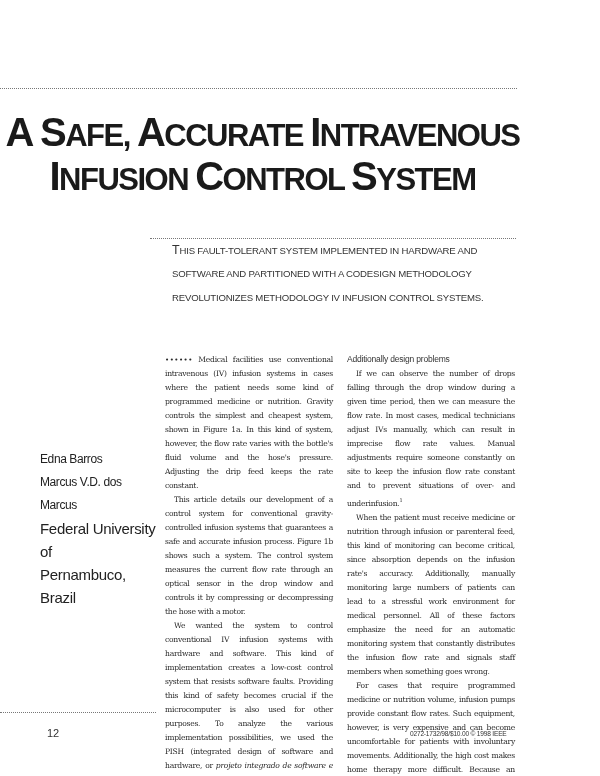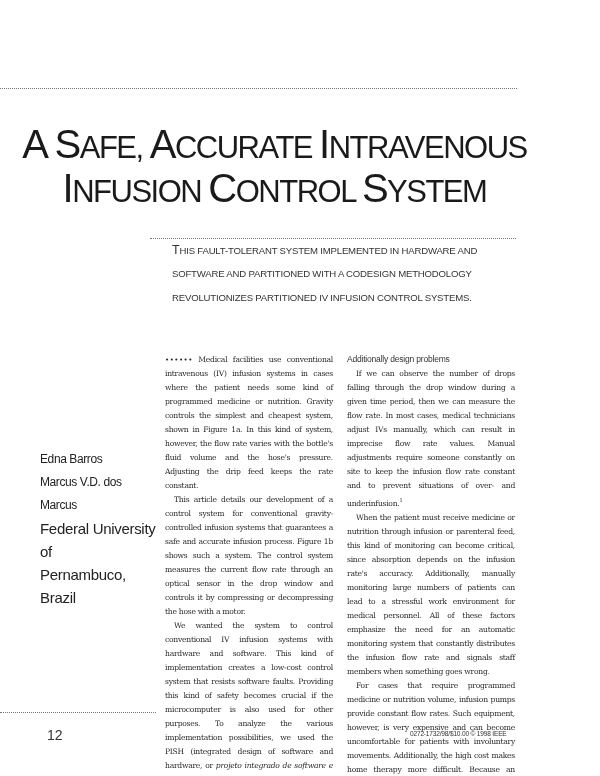--- a/index.html
+++ b/index.html
@@ -1,20 +1,20 @@
 <!DOCTYPE html>
 <html><head>
 <meta charset="utf-8">
 <style>
   html, body { margin: 0; padding: 0; background: #ffffff; }
   body { width: 600px; height: 776px; position: relative; overflow: hidden; color: #231f20; }
   .rule { position: absolute; height: 0; border-top: 1px dotted #777; }
   .title { position: absolute; left: 0; width: 517px; text-align: center;
-    font-family: "Liberation Sans", sans-serif; font-weight: normal; color: #1a1a1a;
-    letter-spacing: -1.5px; margin: 16px; }
+    font-family: "Liberation Sans", sans-serif; font-weight: bold; color: #1a1a1a;
+    letter-spacing: -1.5px; margin: 4px; }
   .title .big { font-size: 40px; }
   .title .sm { font-size: 31px; }
   .deck { position: absolute; left: 172px; width: 340px;
     font-family: Liberation Sans, sans-serif; font-size: 9.6px; color: #333; letter-spacing: -0.2px; }
   .deck .line { height: 24.5px; white-space: nowrap; }
   .deck .cap { font-size: 12.5px; }
   .authors { position: absolute; left: 40px; width: 116px; top: 448px;
     font-family: "Liberation Sans", sans-serif; text-align: left; color: #222; }
   .authors .name { font-size: 12px; line-height: 23px; letter-spacing: -0.4px; }
   .authors .aff { font-size: 15px; line-height: 23px; letter-spacing: -0.3px; }
@@ -40,21 +40,21 @@
 </h1>
 <h1 class="title" style="top:150px;">
   <span class="big">I</span><span class="sm">NFUSION </span><span class="big">C</span><span class="sm">ONTROL </span><span class="big">S</span><span class="sm">YSTEM</span>
 </h1>
 
 <div class="rule" style="left:150px; top:238px; width:366px;"></div>
 
 <div class="deck" style="top:243px;">
   <div class="line"><span class="cap">T</span><span>HIS FAULT-TOLERANT SYSTEM IMPLEMENTED IN HARDWARE AND</span></div>
   <div class="line"><span>SOFTWARE AND PARTITIONED WITH A CODESIGN METHODOLOGY</span></div>
-  <div class="line"><span>REVOLUTIONIZES PARTITIONED IV INFUSION CONTROL SYSTEMS.</span></div>
+  <div class="line"><span>REVOLUTIONIZES METHODOLOGY IV INFUSION CONTROL SYSTEMS.</span></div>
 </div>
 
 <div class="authors">
   <div class="name">Edna Barros</div>
   <div class="name">Marcus V.D. dos</div>
   <div class="name">Marcus</div>
   <div class="aff">Federal University of</div>
   <div class="aff">Pernambuco, Brazil</div>
 </div>
 
@@ -66,14 +66,14 @@
 
 <div class="col" style="left:347px; top:352px;">
   <div class="sub">Additionally design problems</div>
   <p><span>If we can observe the number of drops falling through the drop window during a given time period, then we can measure the flow rate. In most cases, medical technicians adjust IVs manually, which can result in imprecise flow rate values. Manual adjustments require someone constantly on site to keep the infusion flow rate constant and to prevent situations of over- and underinfusion.</span><sup style="font-size:5px;">1</sup></p>
   <p>When the patient must receive medicine or nutrition through infusion or parenteral feed, this kind of monitoring can become critical, since absorption depends on the infusion rate's accuracy. Additionally, manually monitoring large numbers of patients can lead to a stressful work environment for medical personnel. All of these factors emphasize the need for an automatic monitoring system that constantly distributes the infusion flow rate and signals staff members when something goes wrong.</p>
   <p>For cases that require programmed medicine or nutrition volume, infusion pumps provide constant flow rates. Such equipment, however, is very expensive and can become uncomfortable for patients with involuntary movements. Additionally, the high cost makes home therapy more difficult. Because an increasing number of people have a PC at home, the hardware/software system is cheaper than infusion pumps.</p>
 </div>
 
 <div class="rule" style="left:0; top:712px; width:156px;"></div>
 
-<div class="footer" style="left:47px; top:727px; font-size:14px;">12</div>
+<div class="footer" style="left:47px; top:727px; font-size:11px;">12</div>
 <div class="footer" style="left:410px; top:730px; font-size:6.6px; letter-spacing:-0.2px;">0272-1732/98/$10.00 © 1998 IEEE</div>
 
 </body></html>

